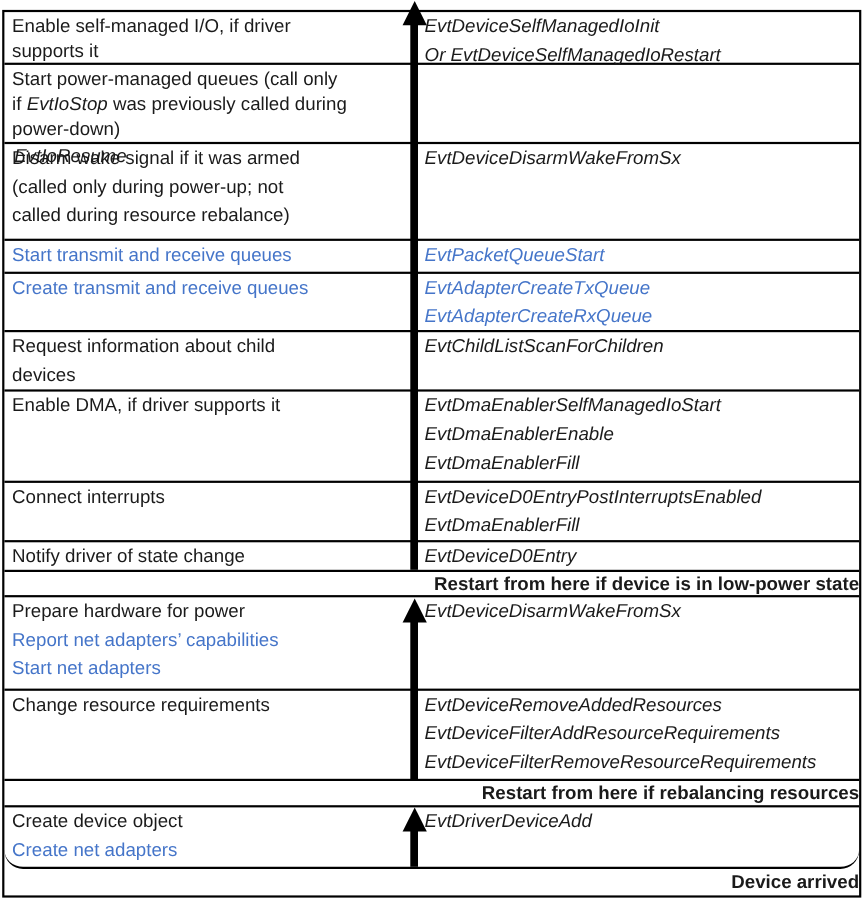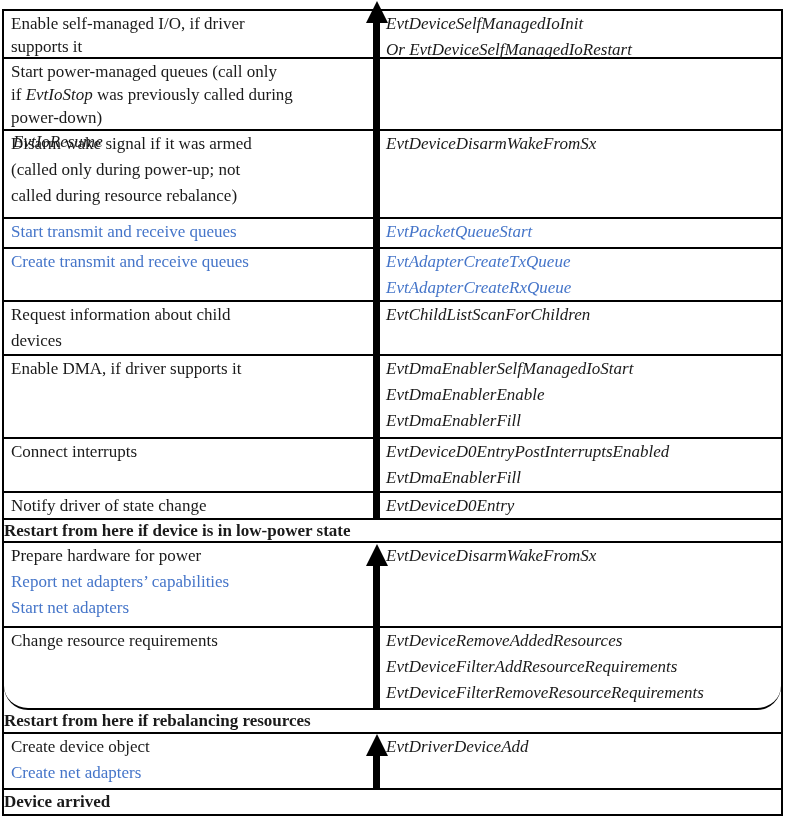--- a/index.html
+++ b/index.html
@@ -8,21 +8,21 @@
     --line: #000000;
     --paper: #ffffff;
   }
   * { margin: 0; padding: 0; box-sizing: border-box; }
   html, body { background: var(--paper); }
   .diagram {
     position: relative;
     width: 789px;
     height: 820px;
     background: var(--paper);
-    font-family: Liberation Serif, serif;
+    font-family: Liberation Sans, sans-serif;
     font-size: 17px;
     color: var(--ink);
     overflow: hidden;
     padding-left: 20px;
   }
   .tbl {
     position: absolute;
     left: 2px;
     top: 9px;
     width: 781px;
@@ -43,33 +43,33 @@
     padding: 0 2px 0 9px;
     line-height: 26px;
     font-style: italic;
   }
   .tight .cell-left { line-height: 23px; padding-top: 1px; }
   .ln { white-space: nowrap; }
   .blue { color: var(--blue); }
   .it { font-style: italic; }
   .band {
     display: block;
-    text-align: left;
+    text-align: right;
     font-weight: bold;
     border-bottom: 2px solid var(--line);
     line-height: 21px;
     overflow: hidden;
   }
   .band.last { border-bottom: none; line-height: 23px; }
   
   .h48 { height: 48px; } .h72 { height: 72px; flex-direction: column; } .h88 { height: 88px; }
   .h30 { height: 30px; } .h53 { height: 53px; } .h54 { height: 54px; }
   .h83 { height: 83px; } .h27 { height: 27px; } .h23 { height: 23px; }
-  .h85 { height: 85px; } .h82 { height: 82px; border-radius: 24px; } .h24 { height: 24px; }
-  .h56 { height: 56px; }
+  .h85 { height: 85px; } .h82 { height: 82px; } .h24 { height: 24px; }
+  .h56 { height: 56px; border-radius: 17px; }
   
   .arrow-shaft {
     position: absolute;
     left: 373px;
     width: 7px;
     background: var(--line);
   }
   .arrow-head {
     position: absolute;
     left: 366px;

